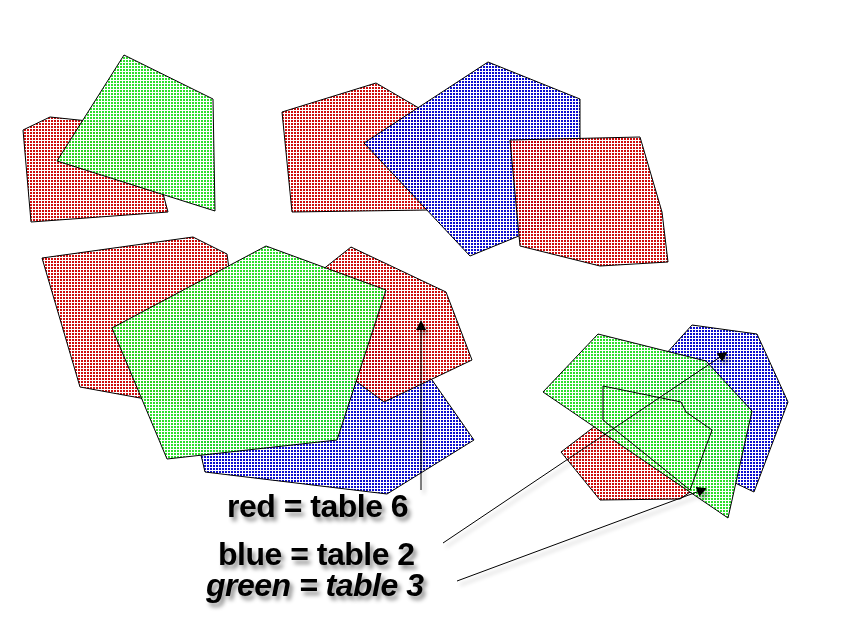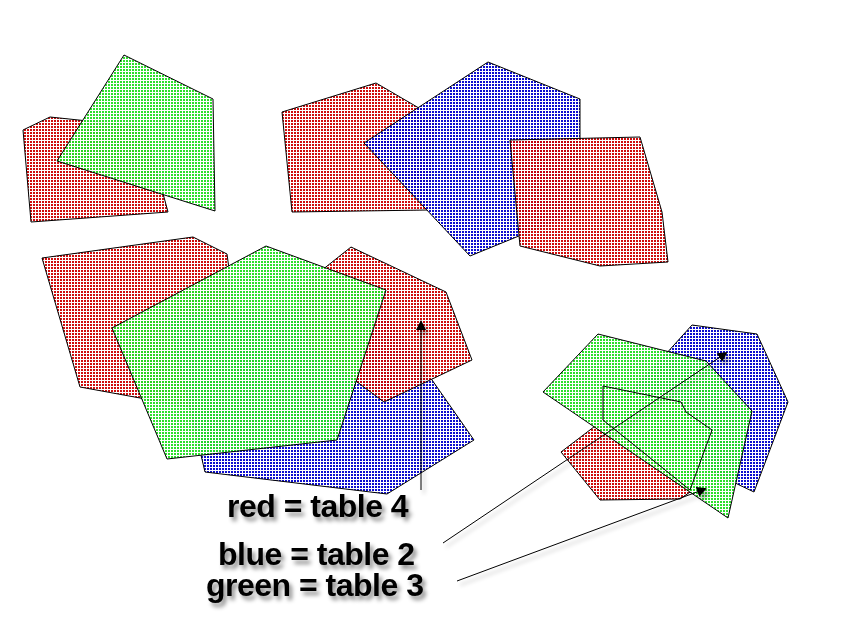--- a/index.html
+++ b/index.html
@@ -56,16 +56,16 @@
       <polygon points="603,386 681,402 686,412 712,430 690,490 603,420" fill="url(#dot-green)" fill-opacity="0.95" stroke="#000000" stroke-width="1"></polygon>
     </g>
   <g id="arrows" filter="url(#arrow-shadow)">
       <line x1="421" y1="490" x2="421" y2="322" stroke="#000" stroke-width="1" marker-end="url(#arrowhead)"></line>
       <line x1="443" y1="543" x2="726" y2="353" stroke="#000" stroke-width="1" marker-end="url(#arrowhead)"></line>
       <line x1="457" y1="581" x2="705" y2="489" stroke="#000" stroke-width="1" marker-end="url(#arrowhead)"></line>
     </g>
 </svg>
 
 <div class="legend">
-  <span style="left:227px; top:488px;">red = table 4</span>
+  <span style="left:227px; top:488px;">red = table 6</span>
   <span style="left:218px; top:528px;margin-top:8px;">blue = table 2</span>
-  <span style="left:206px; top:567px;">green = table 3</span>
+  <span style="left:206px; top:567px;font-style:italic;">green = table 3</span>
 </div>
 
 </body></html>

